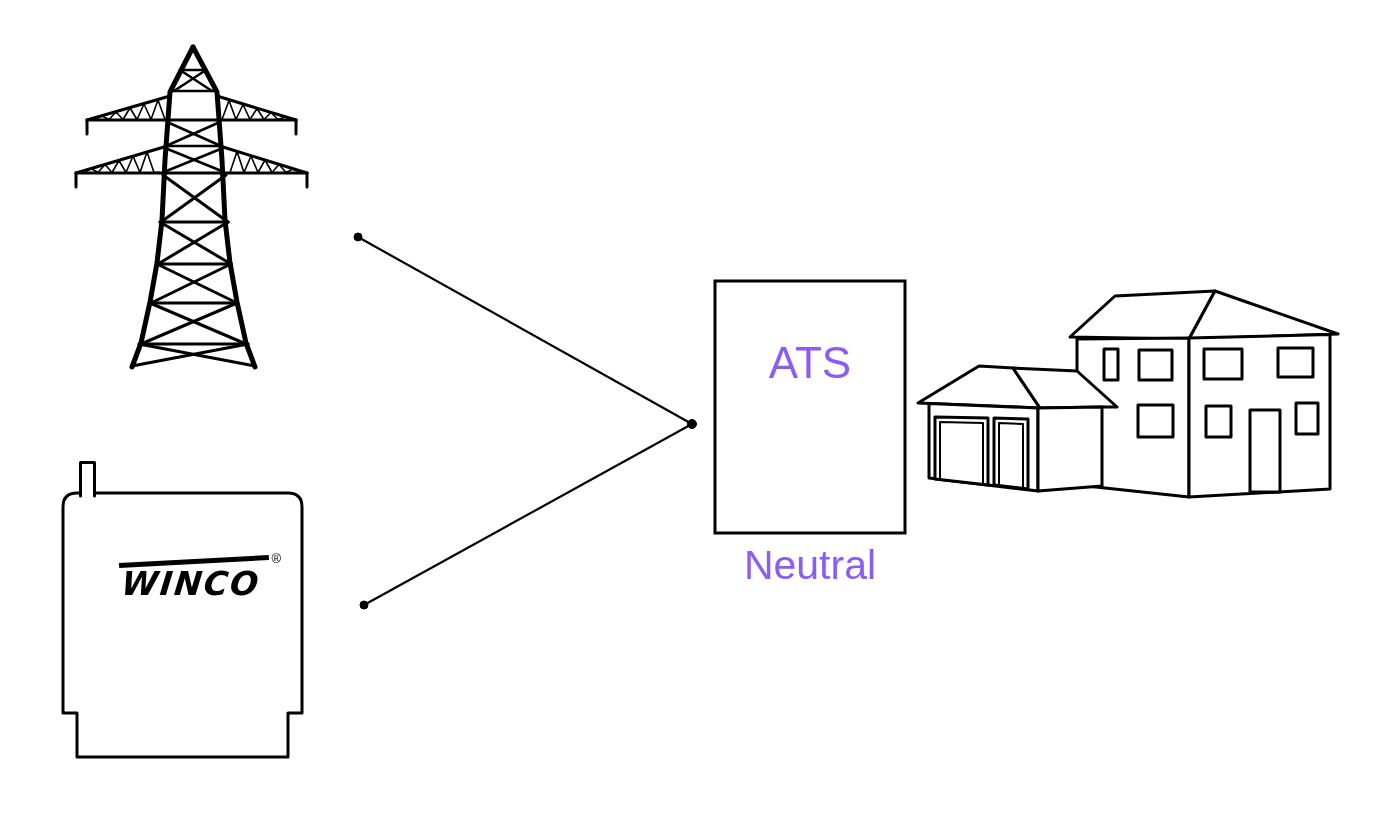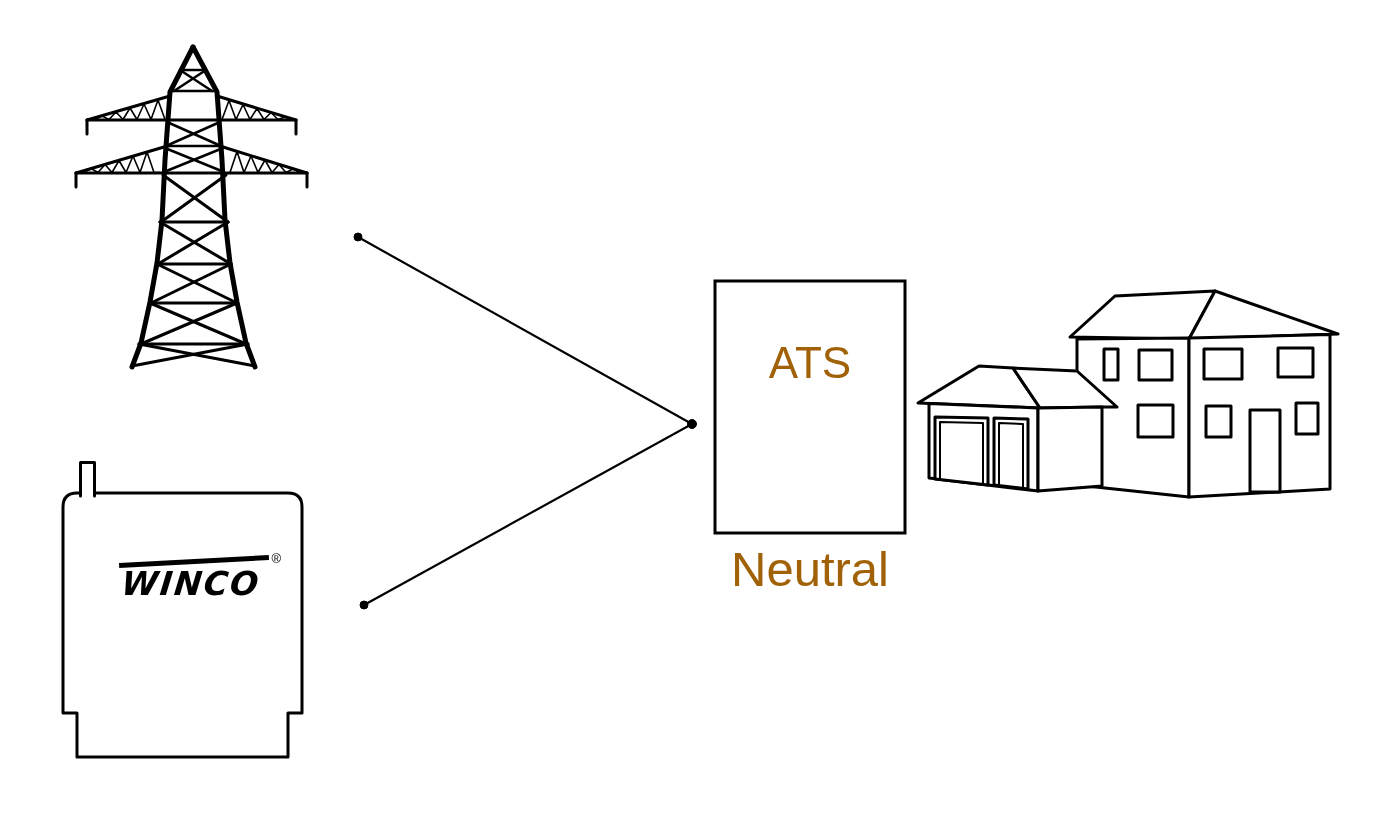--- a/index.html
+++ b/index.html
@@ -4,29 +4,29 @@
 <style>
   html,body { margin:0; padding:0; background:#fff; }
   .canvas {
     position:relative;
     width:1382px; height:830px;
     background:#ffffff;
     font-family:"Liberation Sans", sans-serif;
     overflow:hidden;
   }
   .diagram-svg { position:absolute; left:0; top:0; }
-  .label { position:absolute; color:#a16207; line-height:1; }
+  .label { position:absolute; color:#8b5cf6; line-height:1; }
   .ats-label {
     left:715px; top:341px; width:190px;
     text-align:center; font-size:44px;
     font-family:"Liberation Sans", sans-serif;
   }
   .neutral-label {
     left:705px; top:545px; width:210px;
-    text-align:center; font-size:49px;
+    text-align:center; font-size:41px;
     font-family:"Liberation Sans", sans-serif;
   }
   .winco {
     position:absolute; left:107px; top:553px; width:168px;
     text-align:center; color:#000;
   }
   .winco-bar {
     height:5px; background:#000;
     margin:6px 6px 3px 12px;
     transform:rotate(-3deg);

